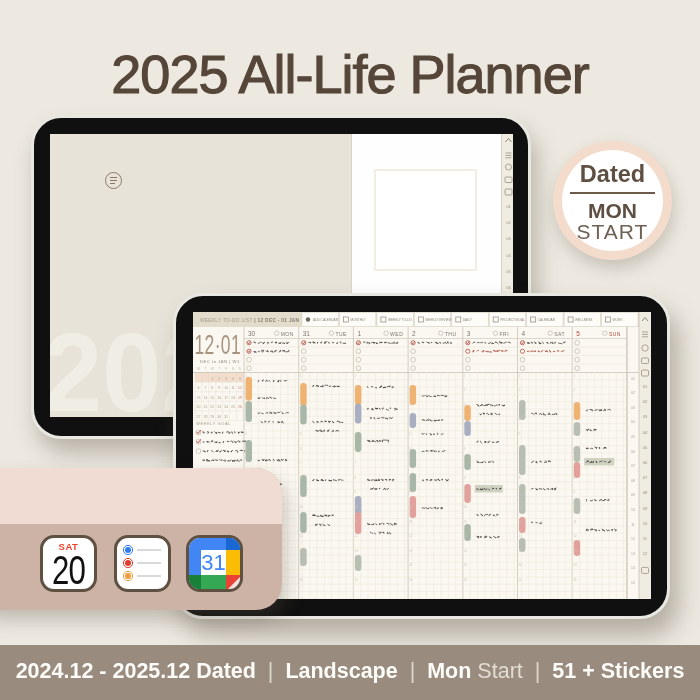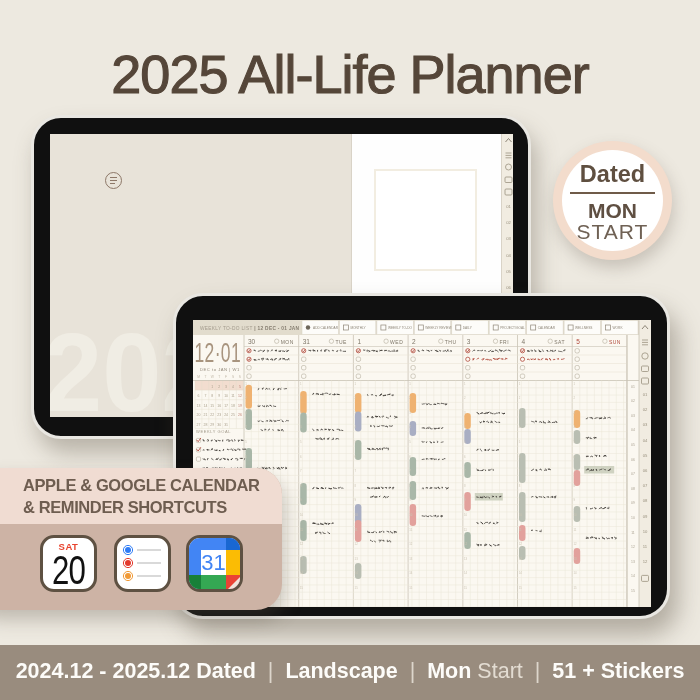--- a/index.html
+++ b/index.html
@@ -51,21 +51,21 @@
 
 <div class="abs" style="left:553px;top:141px;width:119px;height:119px;border-radius:50%;background:#f3dccc;box-shadow:2px 8px 16px rgba(90,80,66,0.25);"></div>
 <div class="abs" style="left:562px;top:150px;width:101px;height:101px;border-radius:50%;background:#ffffff;"></div>
 <div class="abs" style="left:553px;top:161px;width:119px;text-align:center;font-size:23.5px;font-weight:bold;color:#5f4f40;">Dated</div>
 <div class="abs" style="left:570px;top:192px;width:85px;height:2.3px;background:#6f5b49;"></div>
 <div class="abs" style="left:553px;top:199px;width:119px;text-align:center;font-size:21px;font-weight:bold;color:#5f4f42;">MON</div>
 <div class="abs" style="left:553px;top:220px;width:119px;text-align:center;font-size:21px;color:#6f6154;letter-spacing:1px;">START</div>
 
 <div class="abs" style="left:173px;top:293px;width:497px;height:326px;border-radius:30px;background:#101010;border:3px solid #e9e7e2;box-shadow:8px 16px 24px rgba(90,80,66,0.4);"></div>
 
-<div class="abs" style="left:193px;top:312px;width:458px;height:287px;background:#fbf8f1;overflow:hidden;margin-top:8px;">
+<div class="abs" style="left:193px;top:312px;width:458px;height:287px;background:#fbf8f1;overflow:hidden;">
 <svg width="458" height="287" viewBox="0 0 458 287" xmlns="http://www.w3.org/2000/svg" style="position:absolute;left:0;top:0">
 
 <rect x="0" y="0" width="458" height="287" fill="#fbf8f1"></rect>
 
 <rect x="0" y="0" width="458" height="15" fill="#e2dccd"></rect>
 <text x="7" y="10" font-family="Liberation Sans, sans-serif" font-size="4.8" letter-spacing="0.3" fill="#a39b8d">WEEKLY TO-DO LIST <tspan fill="#847c6e" font-weight="bold">| 12 DEC - 01 JAN</tspan></text>
 
 <rect x="109.0" y="0.5" width="36.4" height="14" fill="#fdfcf9" stroke="#d8d2c3" stroke-width="0.5"></rect>
 <circle cx="115.0" cy="7.5" r="2.2" fill="#6d665a"></circle>
 <text x="120.0" y="9.1" font-family="Liberation Sans, sans-serif" font-size="3.2" fill="#8d8577">ADD CALENDAR</text>
@@ -582,21 +582,20 @@
       </g>
 <g stroke="#9a927f" stroke-width="0.8" fill="none">
         <rect x="448.5" y="255.4" width="7" height="6" rx="1"></rect>
       </g>
 </svg>
 </div>
 
 <div class="abs" style="left:-30px;top:468px;width:312px;height:142px;border-radius:26px;background:#cdb3a5;box-shadow:4px 10px 18px rgba(90,80,66,0.3);overflow:hidden;">
 
   <div class="abs" style="left:0;top:0;width:312px;height:56px;background:#f0dcd2;"></div>
-  <div class="abs" style="left:53px;top:6px;font-size:16.5px;font-weight:bold;color:#6e5d50;letter-spacing:-0.4px;line-height:22px;">APPLE &amp; GOOGLE CALENDAR<br>&amp; REMINDER SHORTCUTS</div>
 </div>
 
 <div class="abs" style="left:40px;top:535px;width:57px;height:57px;border-radius:14px;background:#fff;border:3px solid #5e5142;">
   <div class="abs" style="left:0;top:3px;width:51px;text-align:center;font-size:9.5px;font-weight:bold;color:#e8432e;letter-spacing:0.5px;">SAT</div>
   <div class="abs" style="left:0;top:10px;width:51px;text-align:center;font-size:40px;color:#111;transform:scaleX(0.78);transform-origin:center;letter-spacing:-1px;">20</div>
 </div>
 
 <div class="abs" style="left:114px;top:535px;width:57px;height:57px;border-radius:14px;background:#fff;border:3px solid #5e5142;">
   <svg width="51" height="51" viewBox="0 0 51 51" xmlns="http://www.w3.org/2000/svg">
     <g>

